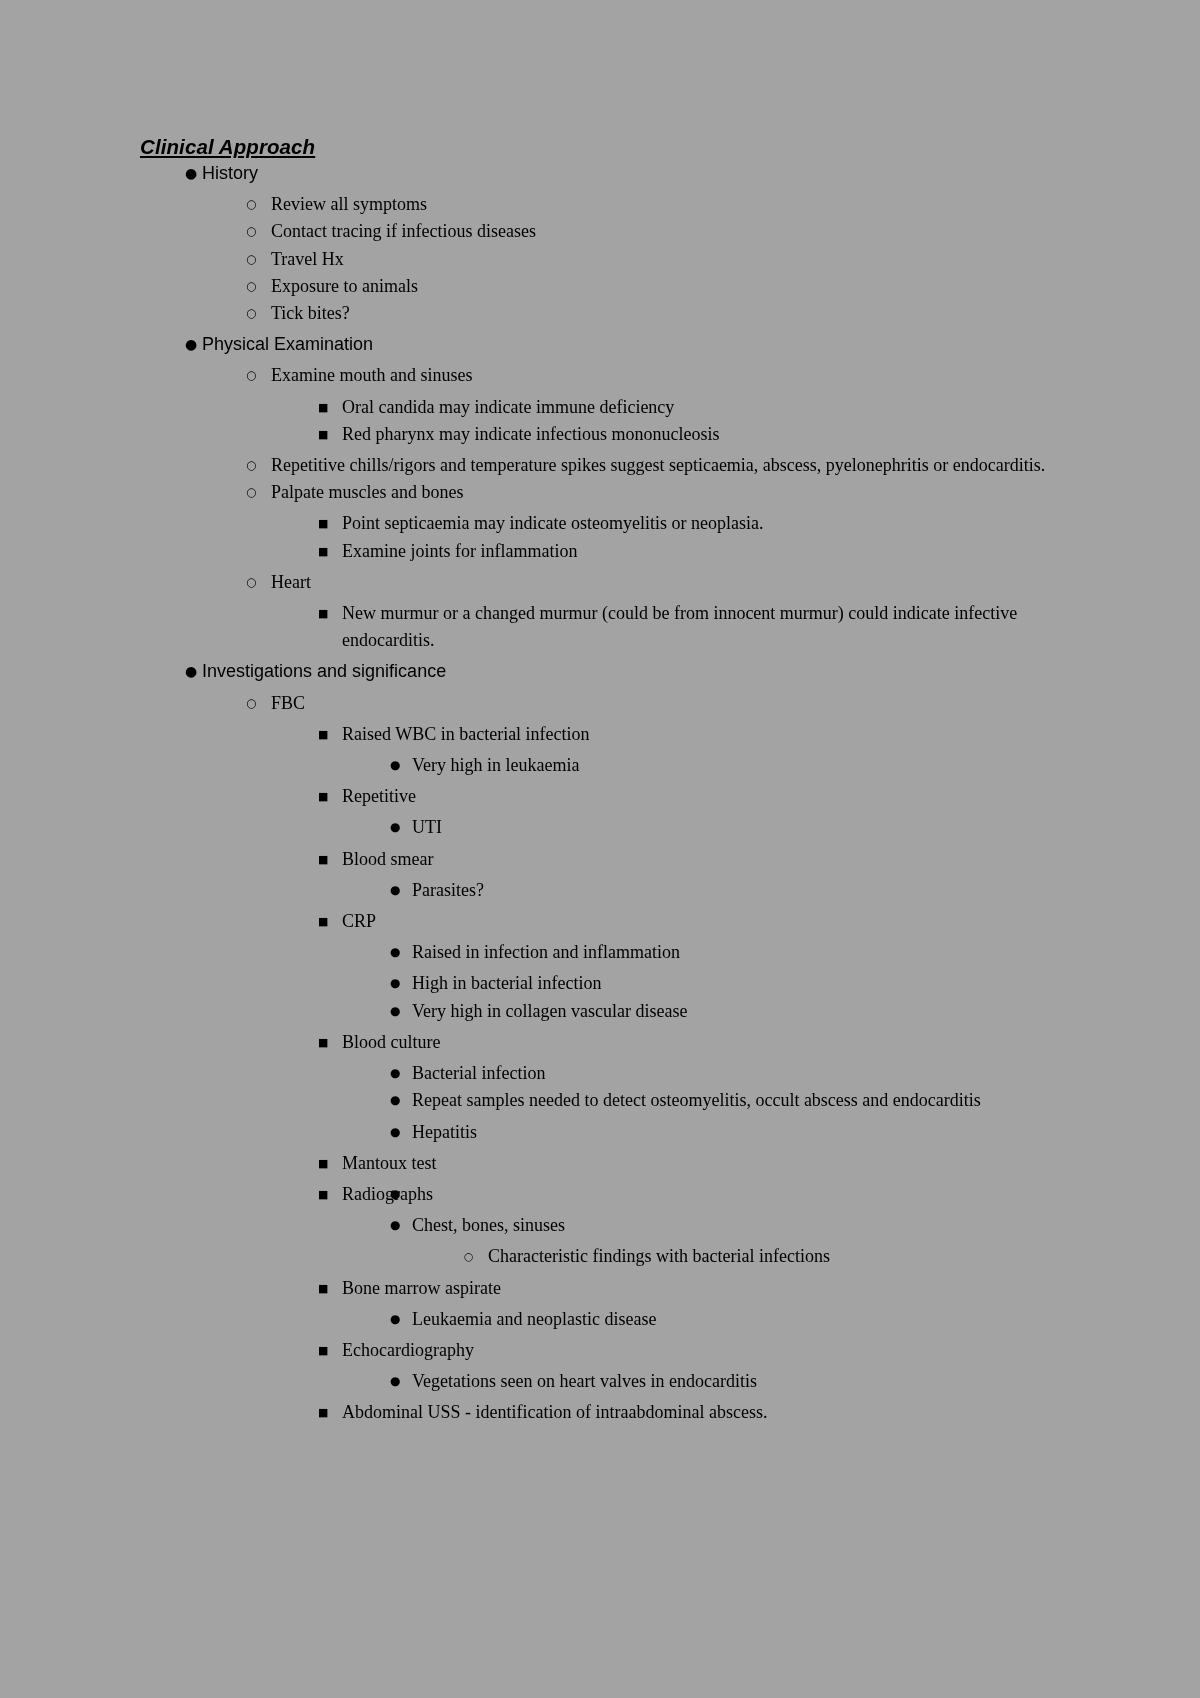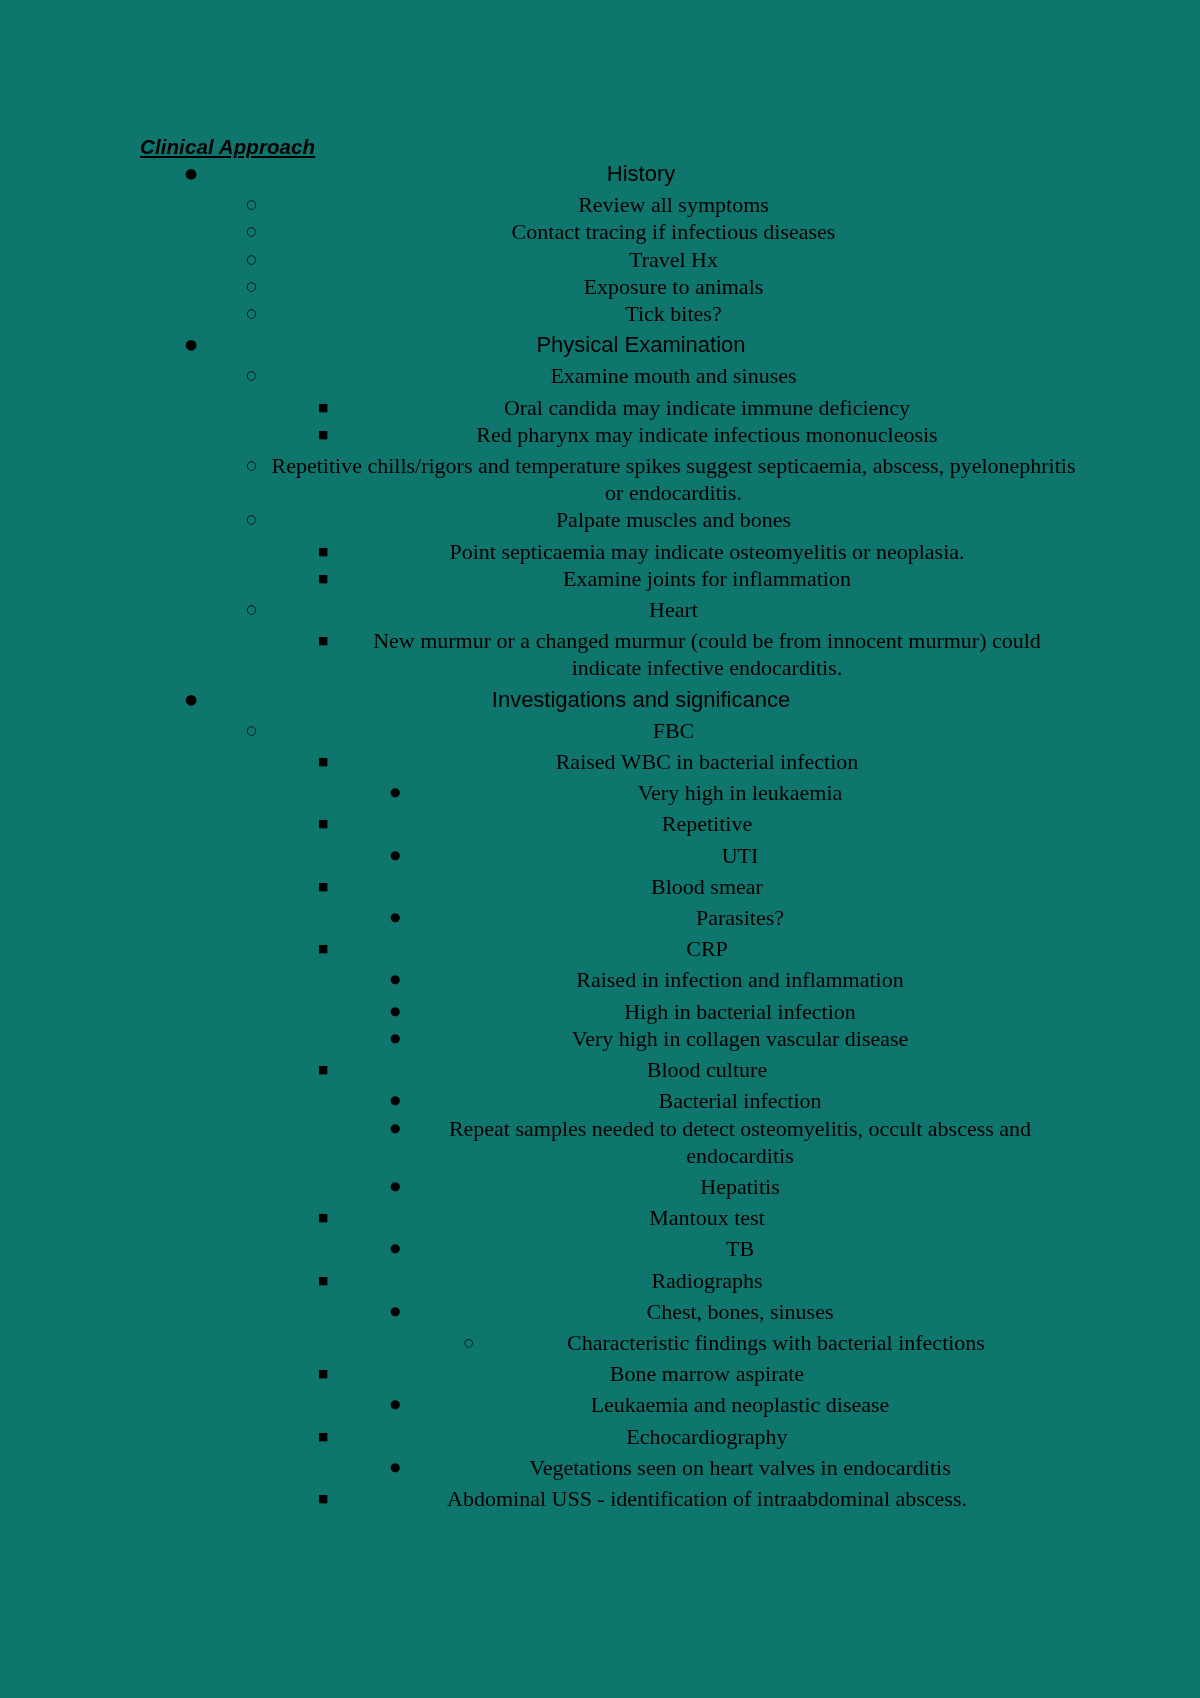--- a/index.html
+++ b/index.html
@@ -9,21 +9,21 @@
     background: #ffffff;
   }
   body {
     font-family: "Liberation Sans", sans-serif;
     color: #000000;
   }
   .page {
     position: relative;
     width: 1200px;
     height: 1698px;
-    background: #0f766e;
+    background: #a3a3a3;
     box-sizing: border-box;
     padding: 133px 120px 0 140px;
     overflow: hidden;
   }
   .doc-title {
     font-size: 20.5px;
     font-weight: bold;
     font-style: italic;
     text-decoration: underline;
     line-height: 27px;
@@ -36,25 +36,24 @@
     padding: 0;
   }
   ul.outline ul {
     list-style: none;
     margin: 4px;
     padding: 0;
     font-family: Liberation Serif, serif;
   }
   li.item {
     position: relative;
-    font-size: 22px;
+    font-size: 18px;
     line-height: 27.2px;
     margin: 0;
     padding: 0 0 0 0;
-    text-align: center;
   }
   li.item > .row {
     position: relative;
   }
   .bullet {
     position: absolute;
     left: 0;
     top: 0;
     width: 1em;
     text-align: left;
@@ -320,21 +319,20 @@
               </li>
               <li class="item lvl3">
                 <div class="row">
                   <span class="bullet"></span>
                   <span class="txt">Mantoux test</span>
                 </div>
                 <ul>
                   <li class="item lvl4">
                     <div class="row">
                       <span class="bullet"></span>
-                      <span class="txt">TB</span>
                     </div>
                   </li>
                 </ul>
               </li>
               <li class="item lvl3">
                 <div class="row">
                   <span class="bullet"></span>
                   <span class="txt">Radiographs</span>
                 </div>
                 <ul>

